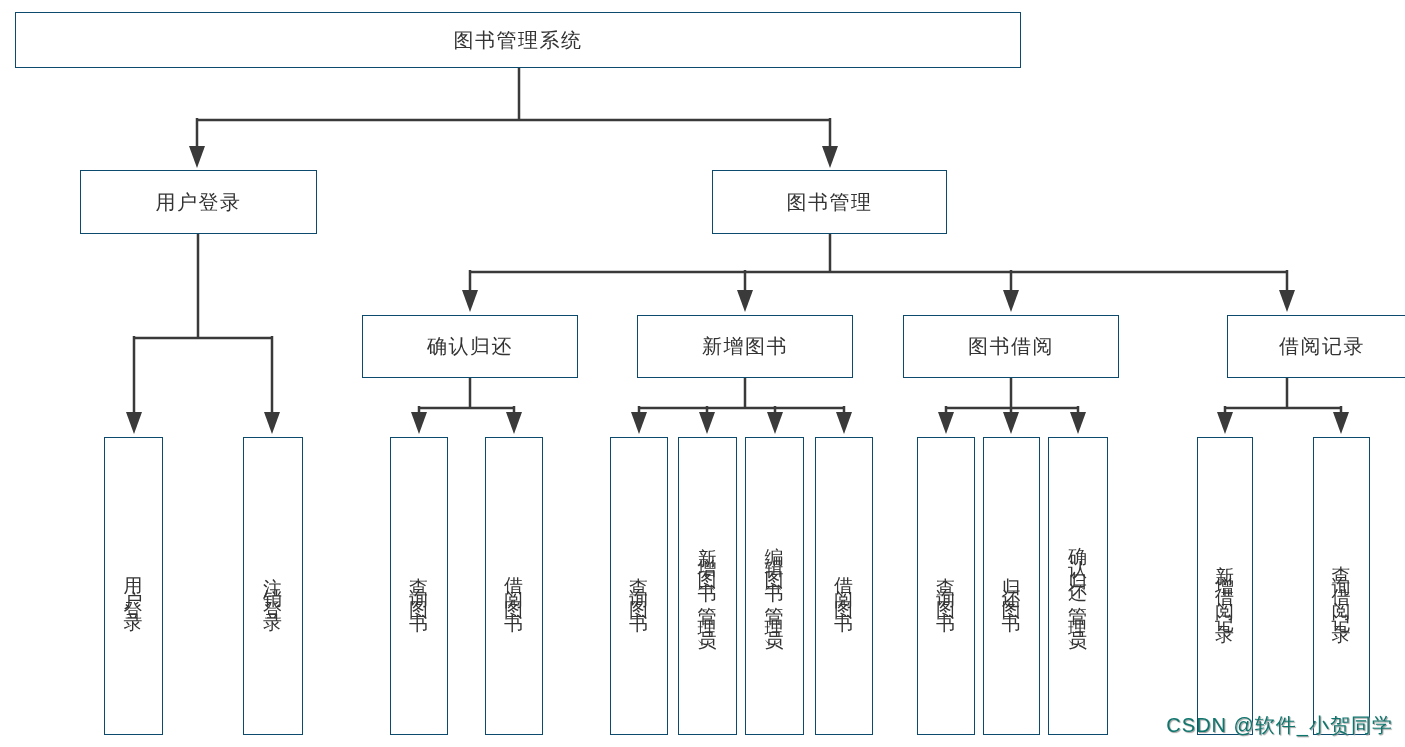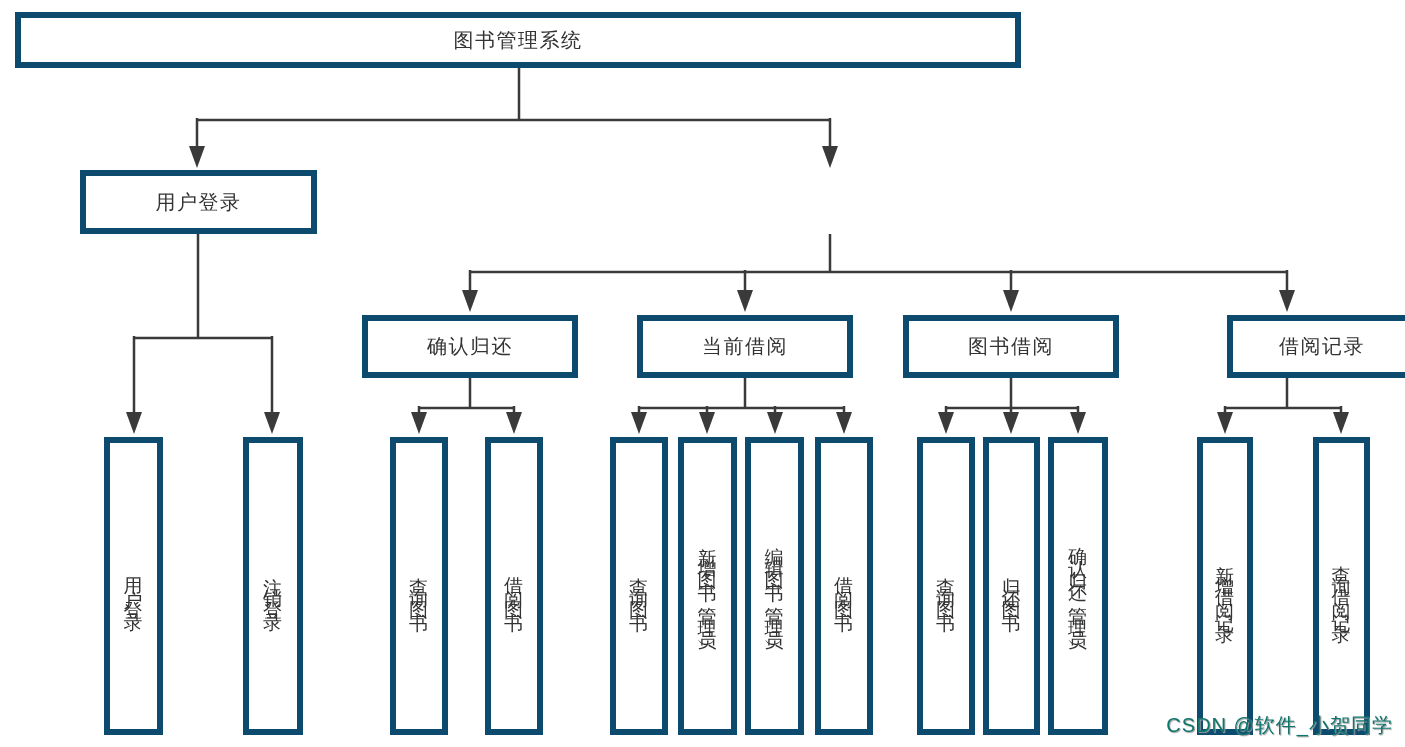--- a/index.html
+++ b/index.html
@@ -7,21 +7,21 @@
     position:relative;
     width:1405px;height:747px;
     background:#ffffff;
     overflow:hidden;
     font-family:"Liberation Sans","DejaVu Sans",sans-serif;
   }
   svg.wires{position:absolute;left:0;top:0;width:1405px;height:747px;}
   .node{
     position:absolute;
     box-sizing:border-box;
-    border:6px solid #0c4a6e;
+    border:1px solid #0c4a6e;
     background:#ffffff;
     display:flex;align-items:center;justify-content:center;
   }
   .node .lbl{
     font-size:20px;color:#333333;letter-spacing:1.5px;white-space:nowrap;
   }
   .v{top:437px;height:298px;}
   .v .vlbl{
     writing-mode:vertical-rl;
     text-orientation:mixed;
@@ -96,26 +96,29 @@
     </g>
   </svg>
 
   <div class="node n-system">
     <span class="lbl">图书管理系统</span>
   </div>
 
   <div class="node n-user-login">
     <span class="lbl">用户登录</span>
   </div>
+  <div class="node n-book-mgmt">
+    <span class="lbl">图书管理</span>
+  </div>
 
   <div class="node n-recommend">
     <span class="lbl">确认归还</span>
   </div>
   <div class="node n-borrow">
-    <span class="lbl">当前借阅</span>
+    <span class="lbl">新增图书</span>
   </div>
   <div class="node n-current">
     <span class="lbl">图书借阅</span>
   </div>
   <div class="node n-records">
     <span class="lbl">借阅记录</span>
   </div>
 
   <div class="node v n-login">
     <span class="vlbl">用户登录</span>

